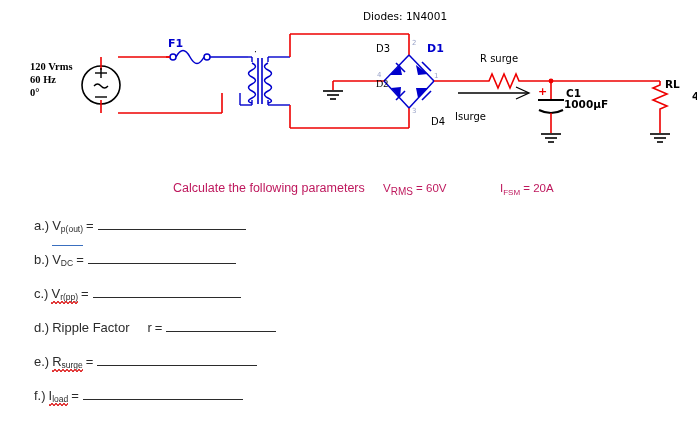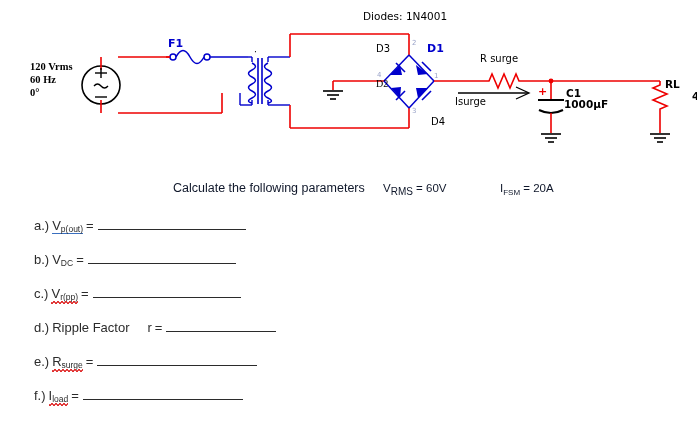--- a/index.html
+++ b/index.html
@@ -52,21 +52,21 @@
     font-size: 10.5px;
     color: #000000;
     white-space: nowrap;
   }
 
   
   .prompt {
     position: absolute;
     font-family: "Liberation Sans", sans-serif;
     font-size: 12.5px;
-    color: #0f172a;
+    color: #be185d;
     white-space: nowrap;
   }
   .given {
     font-size: 11.5px;
   }
   .q-row {
     position: absolute;
     left: 34px;
     font-family: "Liberation Sans", sans-serif;
     font-size: 13px;
@@ -78,21 +78,21 @@
   .q-label { margin-right: 3px; }
   .q-term { position: relative; }
   .q-term sub {
     font-size: 8.5px;
     vertical-align: baseline;
     position: relative;
     bottom: -2px;
   }
   .underline-blue {
     border-bottom: 1.5px solid #3a6fbf;
-    padding-bottom: 0px;
+    padding-bottom: 12px;
   }
   .squiggle {
     position: relative;
     display: inline-block;
   }
   .squiggle::after {
     content: "";
     position: absolute;
     left: 0;
     right: 0;
@@ -257,21 +257,21 @@
 <div class="sch-label blue" style="left:427px; top:43px; font-size:11px;">D1</div>
 <div class="sch-label" style="left:376px; top:79px;font-family:Liberation Serif, serif;">D2</div>
 <div class="sch-label" style="left:431px; top:97px;margin-top:20px;">D4</div>
 
 <div class="sch-label node" style="left:434px; top:73px;">1</div>
 <div class="sch-label node" style="left:412px; top:40px;">2</div>
 <div class="sch-label node" style="left:412px; top:108px;">3</div>
 <div class="sch-label node" style="left:377px; top:72px;">4</div>
 
 <div class="sch-label" style="left:480px; top:54px;">R surge</div>
-<div class="sch-label" style="left:455px; top:97px;">Isurge</div>
+<div class="sch-label" style="left:455px; top:112px;">Isurge</div>
 
 <div class="sch-label bold" style="left:566px; top:88px; font-size:10.5px;">C1</div>
 <div class="sch-label bold" style="left:564px; top:99px; font-size:10.5px;">1000µF</div>
 <div class="sch-label bold" style="left:538px; top:86px; font-size:11px; color:#ee0000;">+</div>
 
 <div class="sch-label bold" style="left:665px; top:79px; font-size:10.5px;">RL</div>
 <div class="sch-label bold" style="left:692px; top:91px; font-size:10.5px;">4.7kΩ</div>
 
 <div class="prompt" style="left:173px; top:181px;">Calculate the following parameters</div>
 

